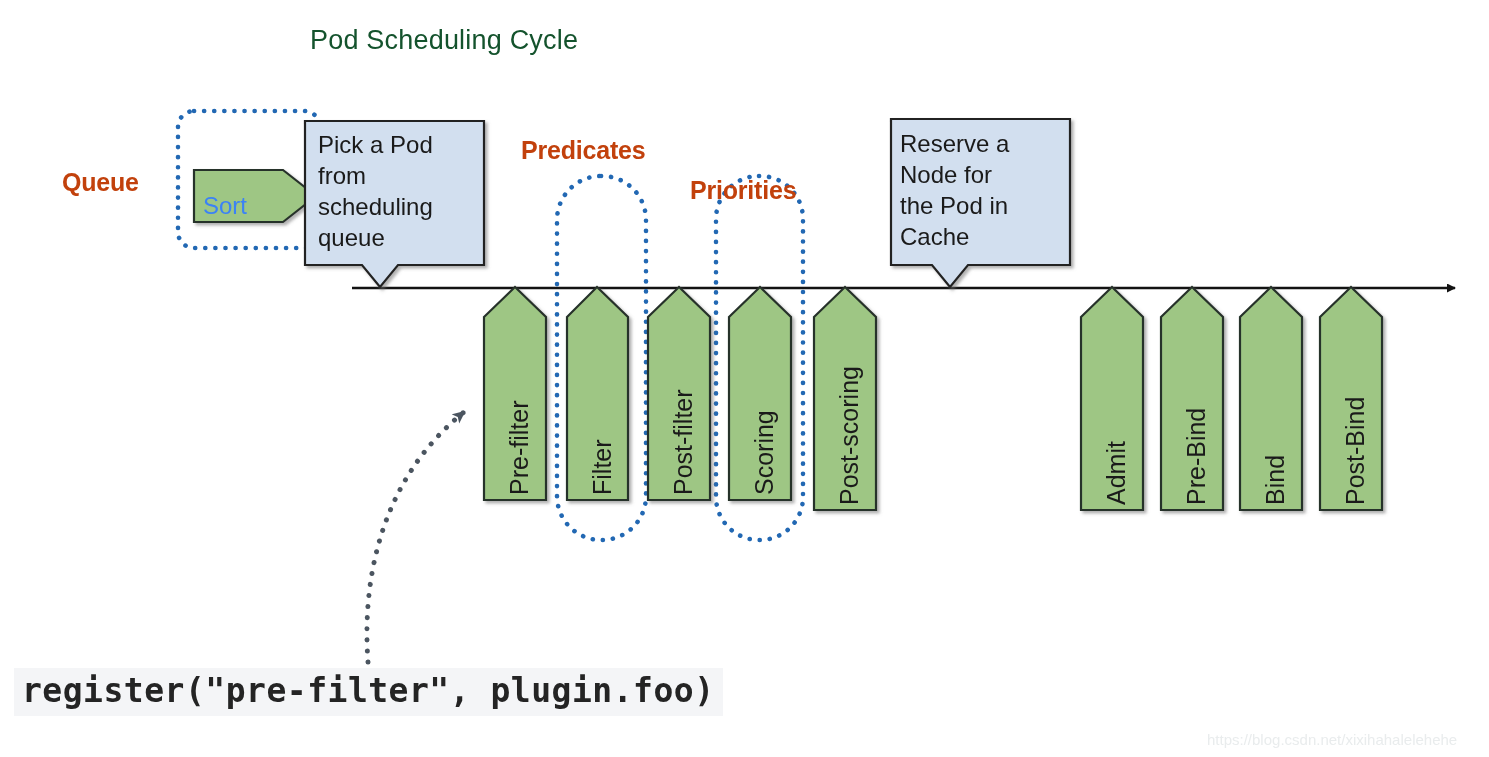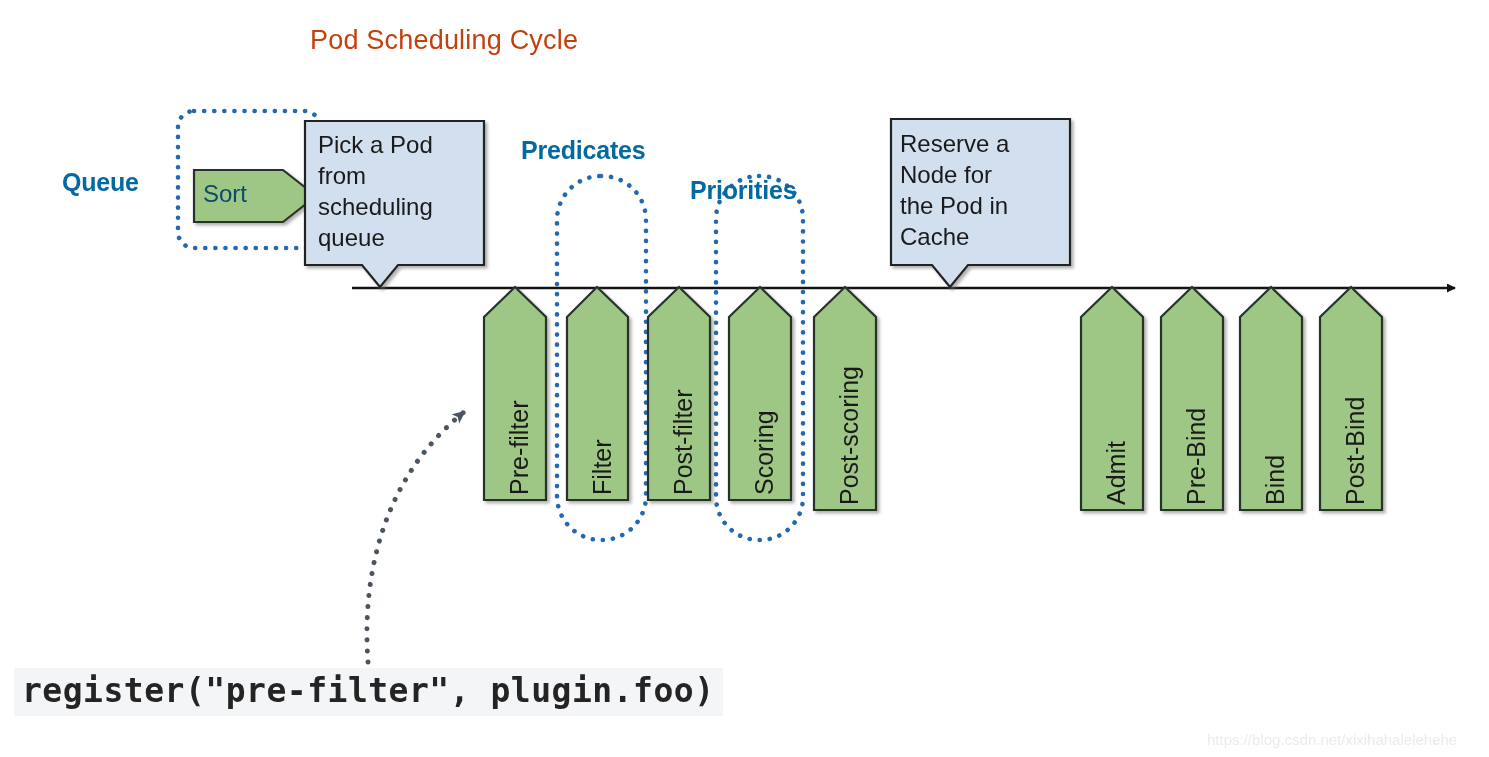--- a/index.html
+++ b/index.html
@@ -25,50 +25,50 @@
   }
   .lbl {
     position: absolute;
     white-space: pre;
   }
   
   #page-title {
     left: 310px;
     top: 25px;
     font-size: 27px;
-    color: #c2410c;
+    color: #14532d;
     letter-spacing: 0.2px;
   }
   
   .blue-label {
     font-weight: bold;
-    color: #0369a1;
+    color: #c2410c;
     font-size: 25px;
     letter-spacing: -0.2px;
   }
   #label-queue { left: 62px; top: 168px; }
   #label-predicates { left: 521px; top: 136px; }
   #label-priorities { left: 690px; top: 136px; margin-top: 40px; }
   #label-inprocess { left: 117px; top: 530px; font-size: 24px; }
   
   .callout-text {
     position: absolute;
     font-size: 24px;
     line-height: 31px;
     color: #1a1a1a;
     white-space: pre-line;
   }
   #callout-pick-text { left: 318px; top: 129px; width: 160px; }
   #callout-reserve-text { left: 900px; top: 128px; width: 170px; }
   
   #sort-label {
     left: 203px;
-    top: 180px;
+    top: 192px;
     font-size: 24px;
-    color: #0c4a6e;
+    color: #3b82f6;
   }
   
   .varrow-label {
     position: absolute;
     font-size: 25px;
     color: #1a1a1a;
     transform-origin: left top;
     transform: rotate(-90deg);
     white-space: nowrap;
   }

